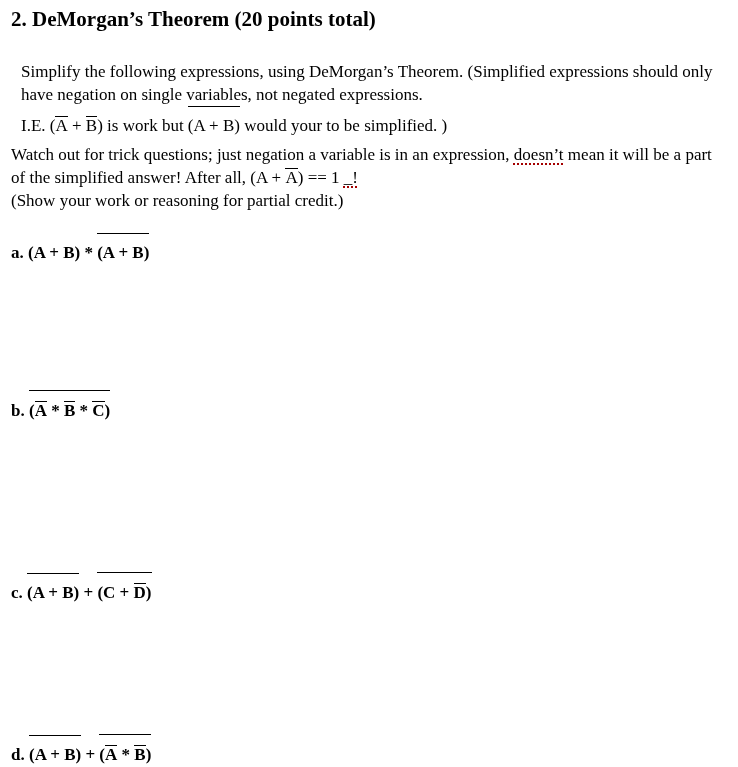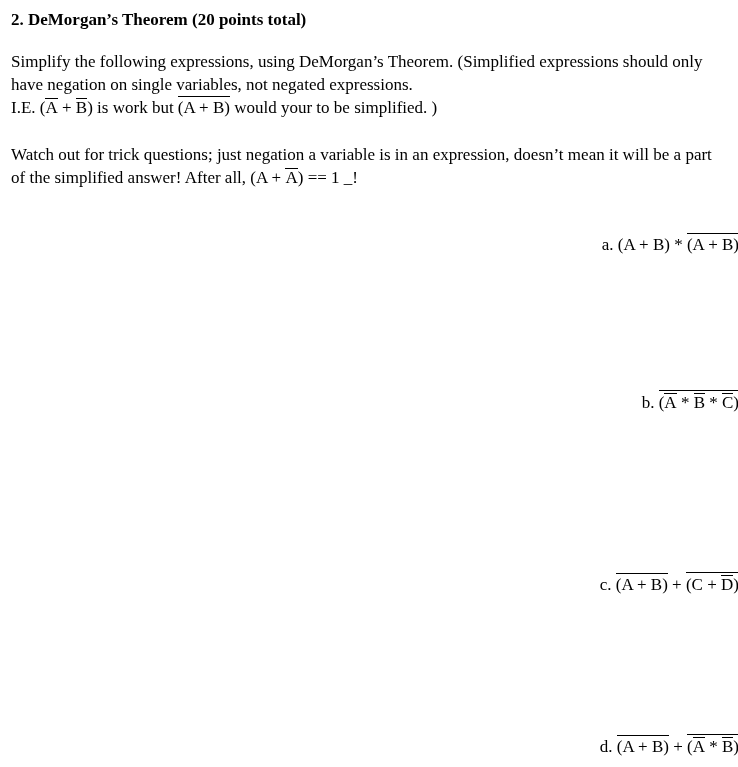--- a/index.html
+++ b/index.html
@@ -17,66 +17,67 @@
     overflow: hidden;
   }
   .block {
     position: absolute;
     left: 11px;
     width: 718px;
     line-height: 23px;
   }
   .heading {
     font-weight: bold;
-    font-size: 17px;
+    font-size: 21px;
     margin: 0;
   }
   .item {
     position: absolute;
-    left: 21px;
+    left: 11px;
     width: 718px;
-    font-weight: normal;
+    font-weight: bold;
     line-height: 23px;
-    text-align: right;
   }
   
   .ovv {
     display: inline-block;
     border-top: 1.4px solid #000;
     line-height: 1.08;
   }
   
   .ovg {
     display: inline-block;
     border-top: 1.4px solid #000;
-    padding-top: 2px;
+    padding-top: 10px;
     line-height: 1.08;
   }
   
   .sq {
+    text-decoration: underline;
     text-decoration-style: dotted;
     text-decoration-color: #a40000;
     text-decoration-thickness: 1.6px;
     text-underline-offset: 3px;
   }
 </style>
 </head>
 <body>
 
 <div class="block" style="top:8px">
   <h1 class="heading">2. DeMorgan’s Theorem (20 points total)</h1>
 </div>
 
-<p class="block" style="top:50px; margin:0">
+<p class="block" style="top:50px; margin:10px">
   <span>Simplify the following expressions, using DeMorgan’s Theorem. (Simplified expressions should only have negation on single variables, not negated expressions.</span><br>
   <span><span>I.E. (</span><span class="ovv">A</span><span> + </span><span class="ovv">B</span><span>) is work but </span><span class="ovg">(A + B)</span><span> would your to be simplified. )</span></span>
 </p>
 
 <p class="block" style="top:143px; margin:0">
   <span>Watch out for trick questions; just negation a variable is in an expression, </span><span class="sq">doesn’t</span><span> mean it will be a part of the simplified answer! After all, (A + </span><span class="ovv">A</span><span>) == 1 </span><span class="sq">_!</span><br>
+  <span>(Show your work or reasoning for partial credit.)</span>
 </p>
 
 <div class="item" style="top:233px">
   <span>a. (A + B) * </span><span class="ovg">(A + B)</span>
 </div>
 
 <div class="item" style="top:390px">
   <span>b. </span><span class="ovg"><span>(</span><span class="ovv">A</span><span> * </span><span class="ovv">B</span><span> * </span><span class="ovv">C</span><span>)</span></span>
 </div>
 

